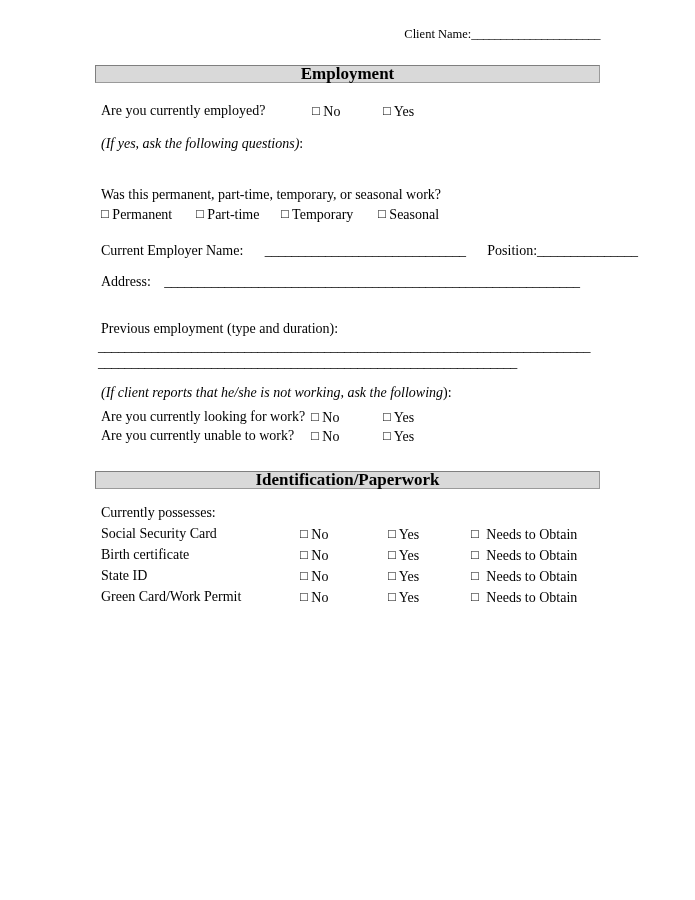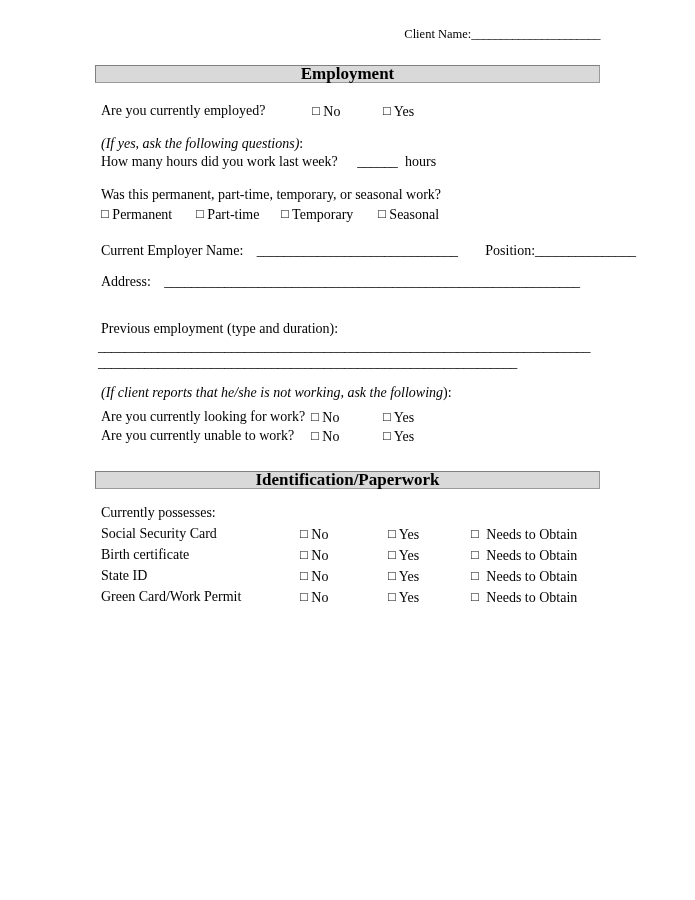--- a/index.html
+++ b/index.html
@@ -109,25 +109,20 @@
   </div>
   <div class="col" style="top:103px; left:383px;">
     <span class="cb">□</span>
     <span>Yes</span>
   </div>
 
   <div class="txt body-left" style="top:136px;">
     <span class="it">(If yes, ask the following questions)</span><span>:</span>
   </div>
 
-  <div class="txt body-left" style="top:154px;">
-    <span>How many hours did you work last week?</span>
-    <span class="underline-run" style="margin-left:16px;">______</span>
-    <span style="margin-left:4px;">hours</span>
-  </div>
 
   <div class="txt body-left" style="top:187px;">Was this permanent, part-time, temporary, or seasonal work?</div>
 
   <div class="col" style="top:206px; left:101px;">
     <span class="cb">□</span>
     <span>Permanent</span>
   </div>
   <div class="col" style="top:206px; left:196px;">
     <span class="cb">□</span>
     <span>Part-time</span>
@@ -136,22 +131,22 @@
     <span class="cb">□</span>
     <span>Temporary</span>
   </div>
   <div class="col" style="top:206px; left:378px;">
     <span class="cb">□</span>
     <span>Seasonal</span>
   </div>
 
   <div class="txt body-left" style="top:243px;">
     <span>Current Employer Name:</span>
-    <span class="underline-run" style="margin-left:10px;">______________________________</span>
-    <span style="margin-left:24px;text-align:center;">Position:</span><span class="underline-run">_______________</span>
+    <span class="underline-run" style="margin-left:18px;">______________________________</span>
+    <span style="margin-left:18px;text-align:center;">Position:</span><span class="underline-run">_______________</span>
   </div>
 
   <div class="txt body-left" style="top:274px;">
     <span>Address:</span>
     <span class="underline-run" style="margin-left:10px;">______________________________________________________________</span>
   </div>
 
   <div class="txt body-left" style="top:321px;">Previous employment (type and duration):</div>
   <div class="rule-line" style="top:339px; left:98px;">__________________________________________________________________________</div>
   <div class="rule-line" style="top:355px; left:98px;">_______________________________________________________________</div>

